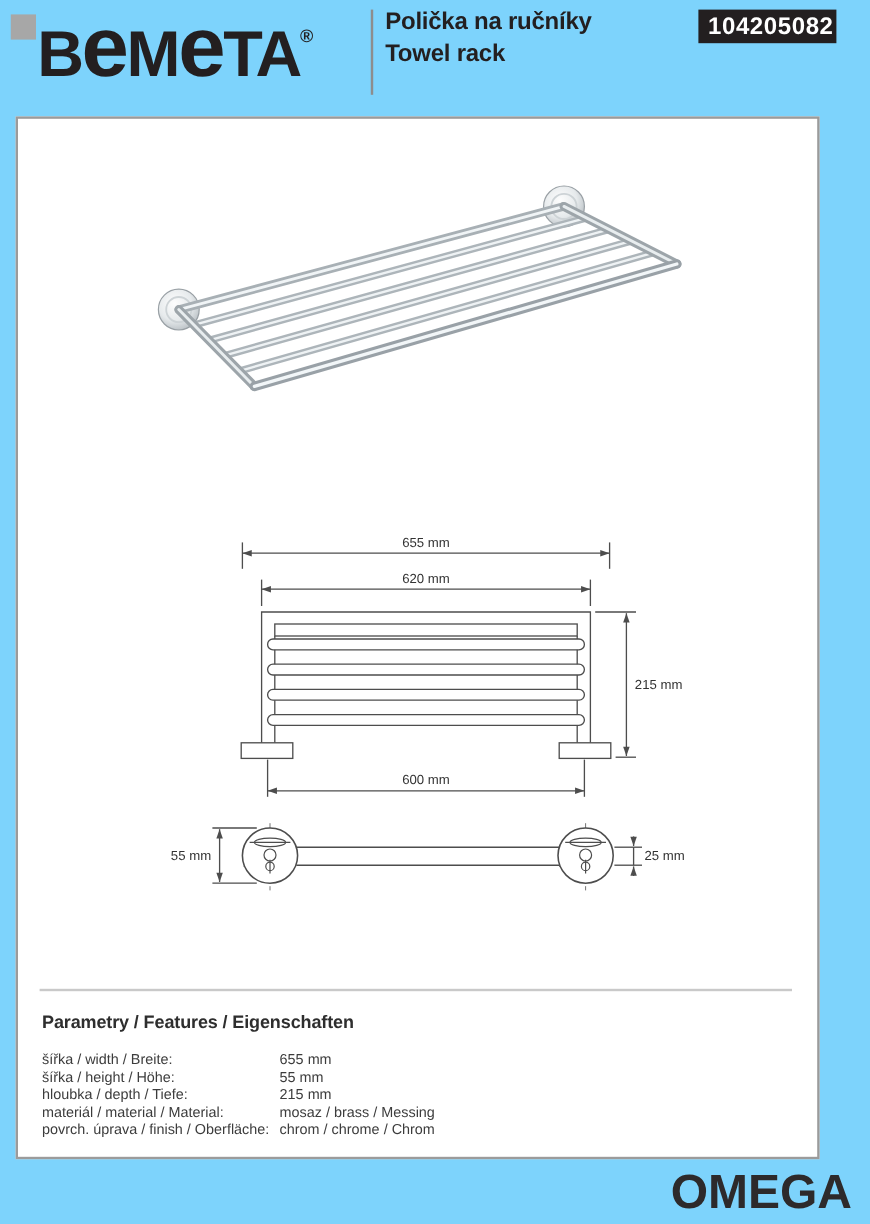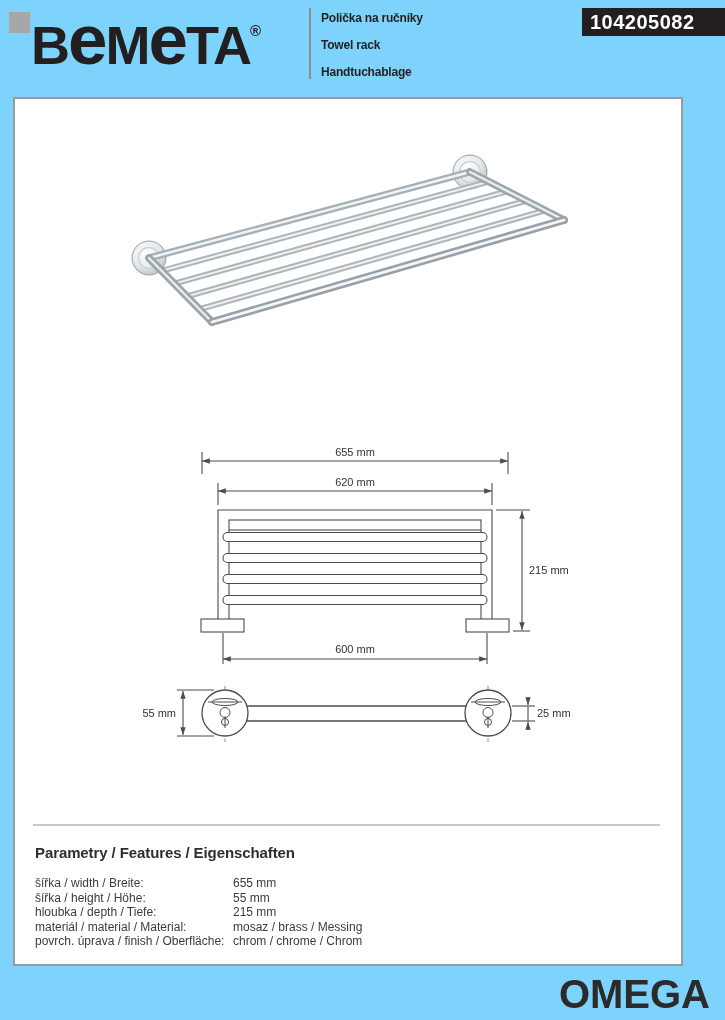--- a/index.html
+++ b/index.html
@@ -6,22 +6,22 @@
   .page{position:relative;width:725px;height:1020px;background:#7dd3fc;overflow:hidden;
         font-family:"Liberation Sans", sans-serif;color:#231f20;}
   
   .brand-square{position:absolute;left:9px;top:12px;width:21px;height:21px;background:#a7a7a7;}
   .wordmark{position:absolute;left:31px;top:0px;height:60px;line-height:62px;
             font-weight:bold;font-size:54px;letter-spacing:-2px;color:#231f20;white-space:nowrap;}
   .wordmark .e{font-size:71px;letter-spacing:-2px;}
   .wordmark .reg{font-size:15px;letter-spacing:0;vertical-align:28px;font-weight:bold;}
   .hdr-divider{position:absolute;left:309px;top:8px;width:2px;height:71px;background:#8d8d8d;}
   .titles{position:absolute;left:321px;top:5px;}
-  .titles div{font-size:12px;font-weight:bold;line-height:27px;letter-spacing:-0.2px;color:#231f20;}
-  .code-badge{position:absolute;left:582px;top:8px;width:144px;height:28px;background:#231f20;
+  .titles div{font-size:20px;font-weight:bold;line-height:27px;letter-spacing:-0.2px;color:#231f20;}
+  .code-badge{position:absolute;left:582px;top:8px;width:115px;height:28px;background:#231f20;
               color:#ffffff;font-size:20px;font-weight:bold;line-height:28px;padding-left:8px;
               box-sizing:border-box;letter-spacing:0.5px;}
   
   .frame{position:absolute;left:13px;top:97px;width:666px;height:865px;border:2px solid #9b9b9b;background:#fff;}
   .render-svg{position:absolute;left:120px;top:145px;}
   .tech-svg{position:absolute;left:130px;top:440px;}
   .params-divider{position:absolute;left:33px;top:824px;width:627px;height:2px;background:#c9c9c9;}
   .params-title{position:absolute;left:35px;top:844px;font-size:15px;font-weight:bold;color:#2e2e2e;letter-spacing:-0.1px;}
   .params{position:absolute;left:35px;top:876px;}
   .param-row{display:flex;font-size:12px;line-height:14.5px;color:#3c3c3c;align-items:flex-end;}
@@ -33,21 +33,20 @@
 <body>
 
 <div class="page">
 
   <div class="brand-square"></div>
   <div class="wordmark"><span>B</span><span class="e">e</span><span>M</span><span class="e">e</span><span>T</span><span>A</span><span class="reg">®</span></div>
   <div class="hdr-divider"></div>
   <div class="titles">
     <div>Polička na ručníky</div>
     <div>Towel rack</div>
-    <div>Handtuchablage</div>
   </div>
   <div class="code-badge">
     <span>104205082</span>
   </div>
 
   <div class="frame"></div>
 
   <svg class="render-svg" width="470" height="200" viewBox="120 145 470 200">
     <defs>
       <radialGradient id="plate" cx="40%" cy="35%" r="75%">

